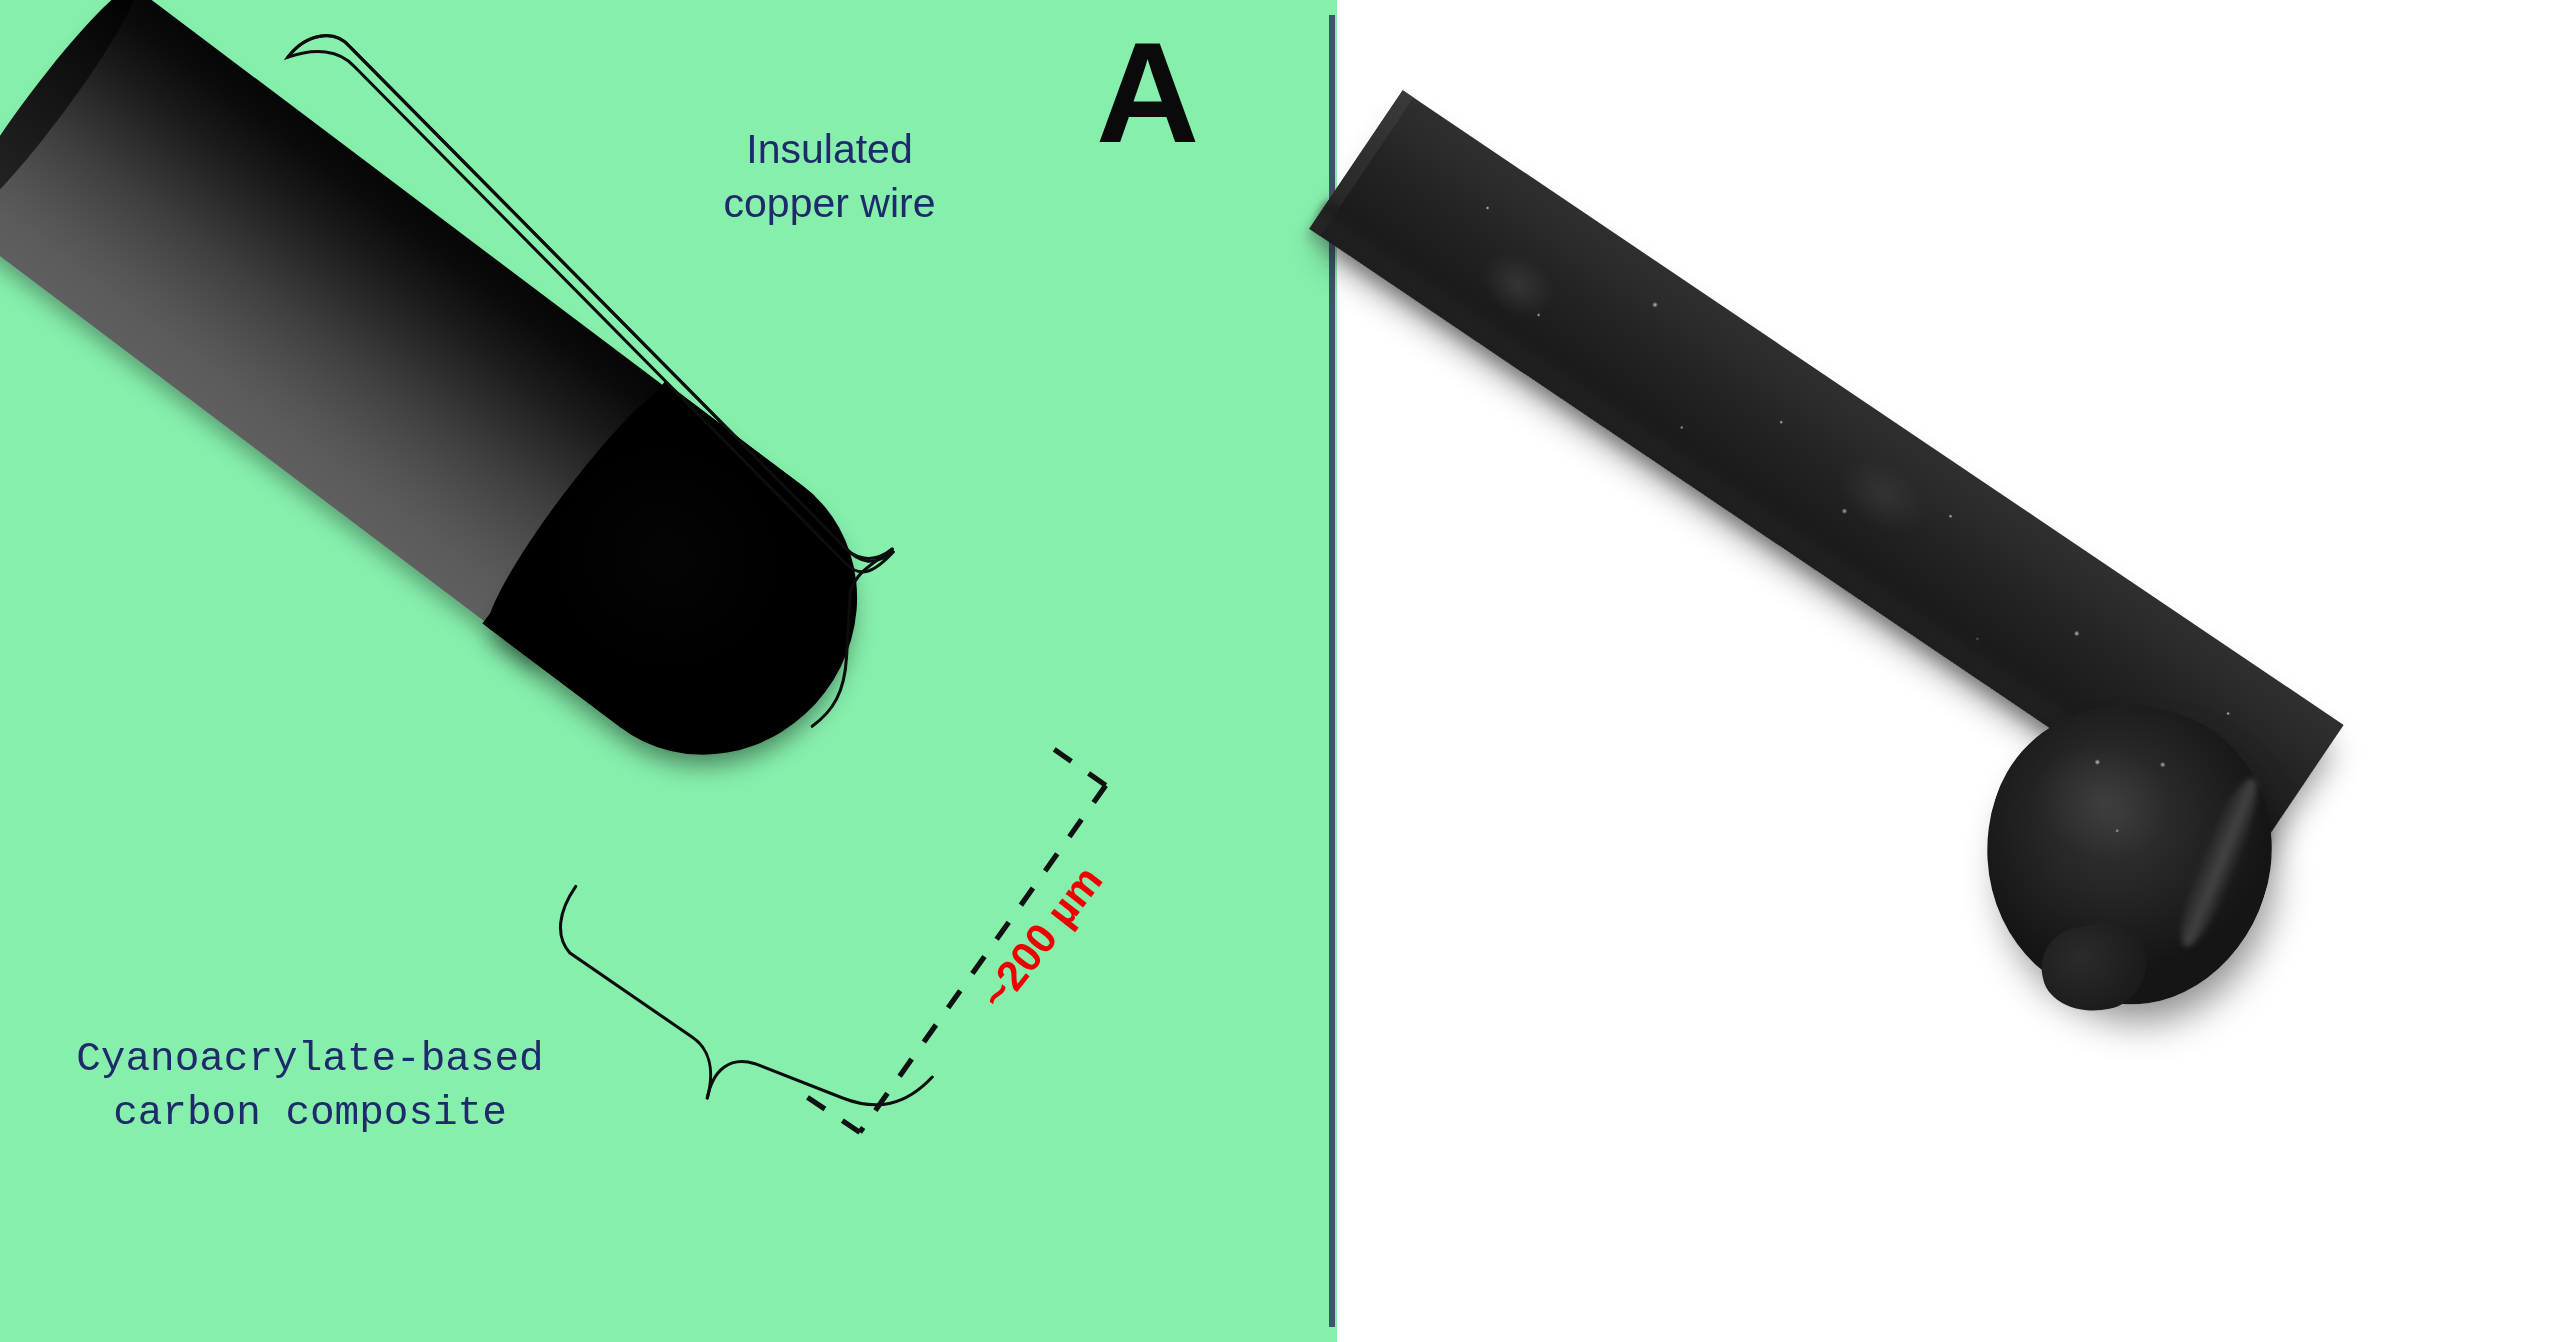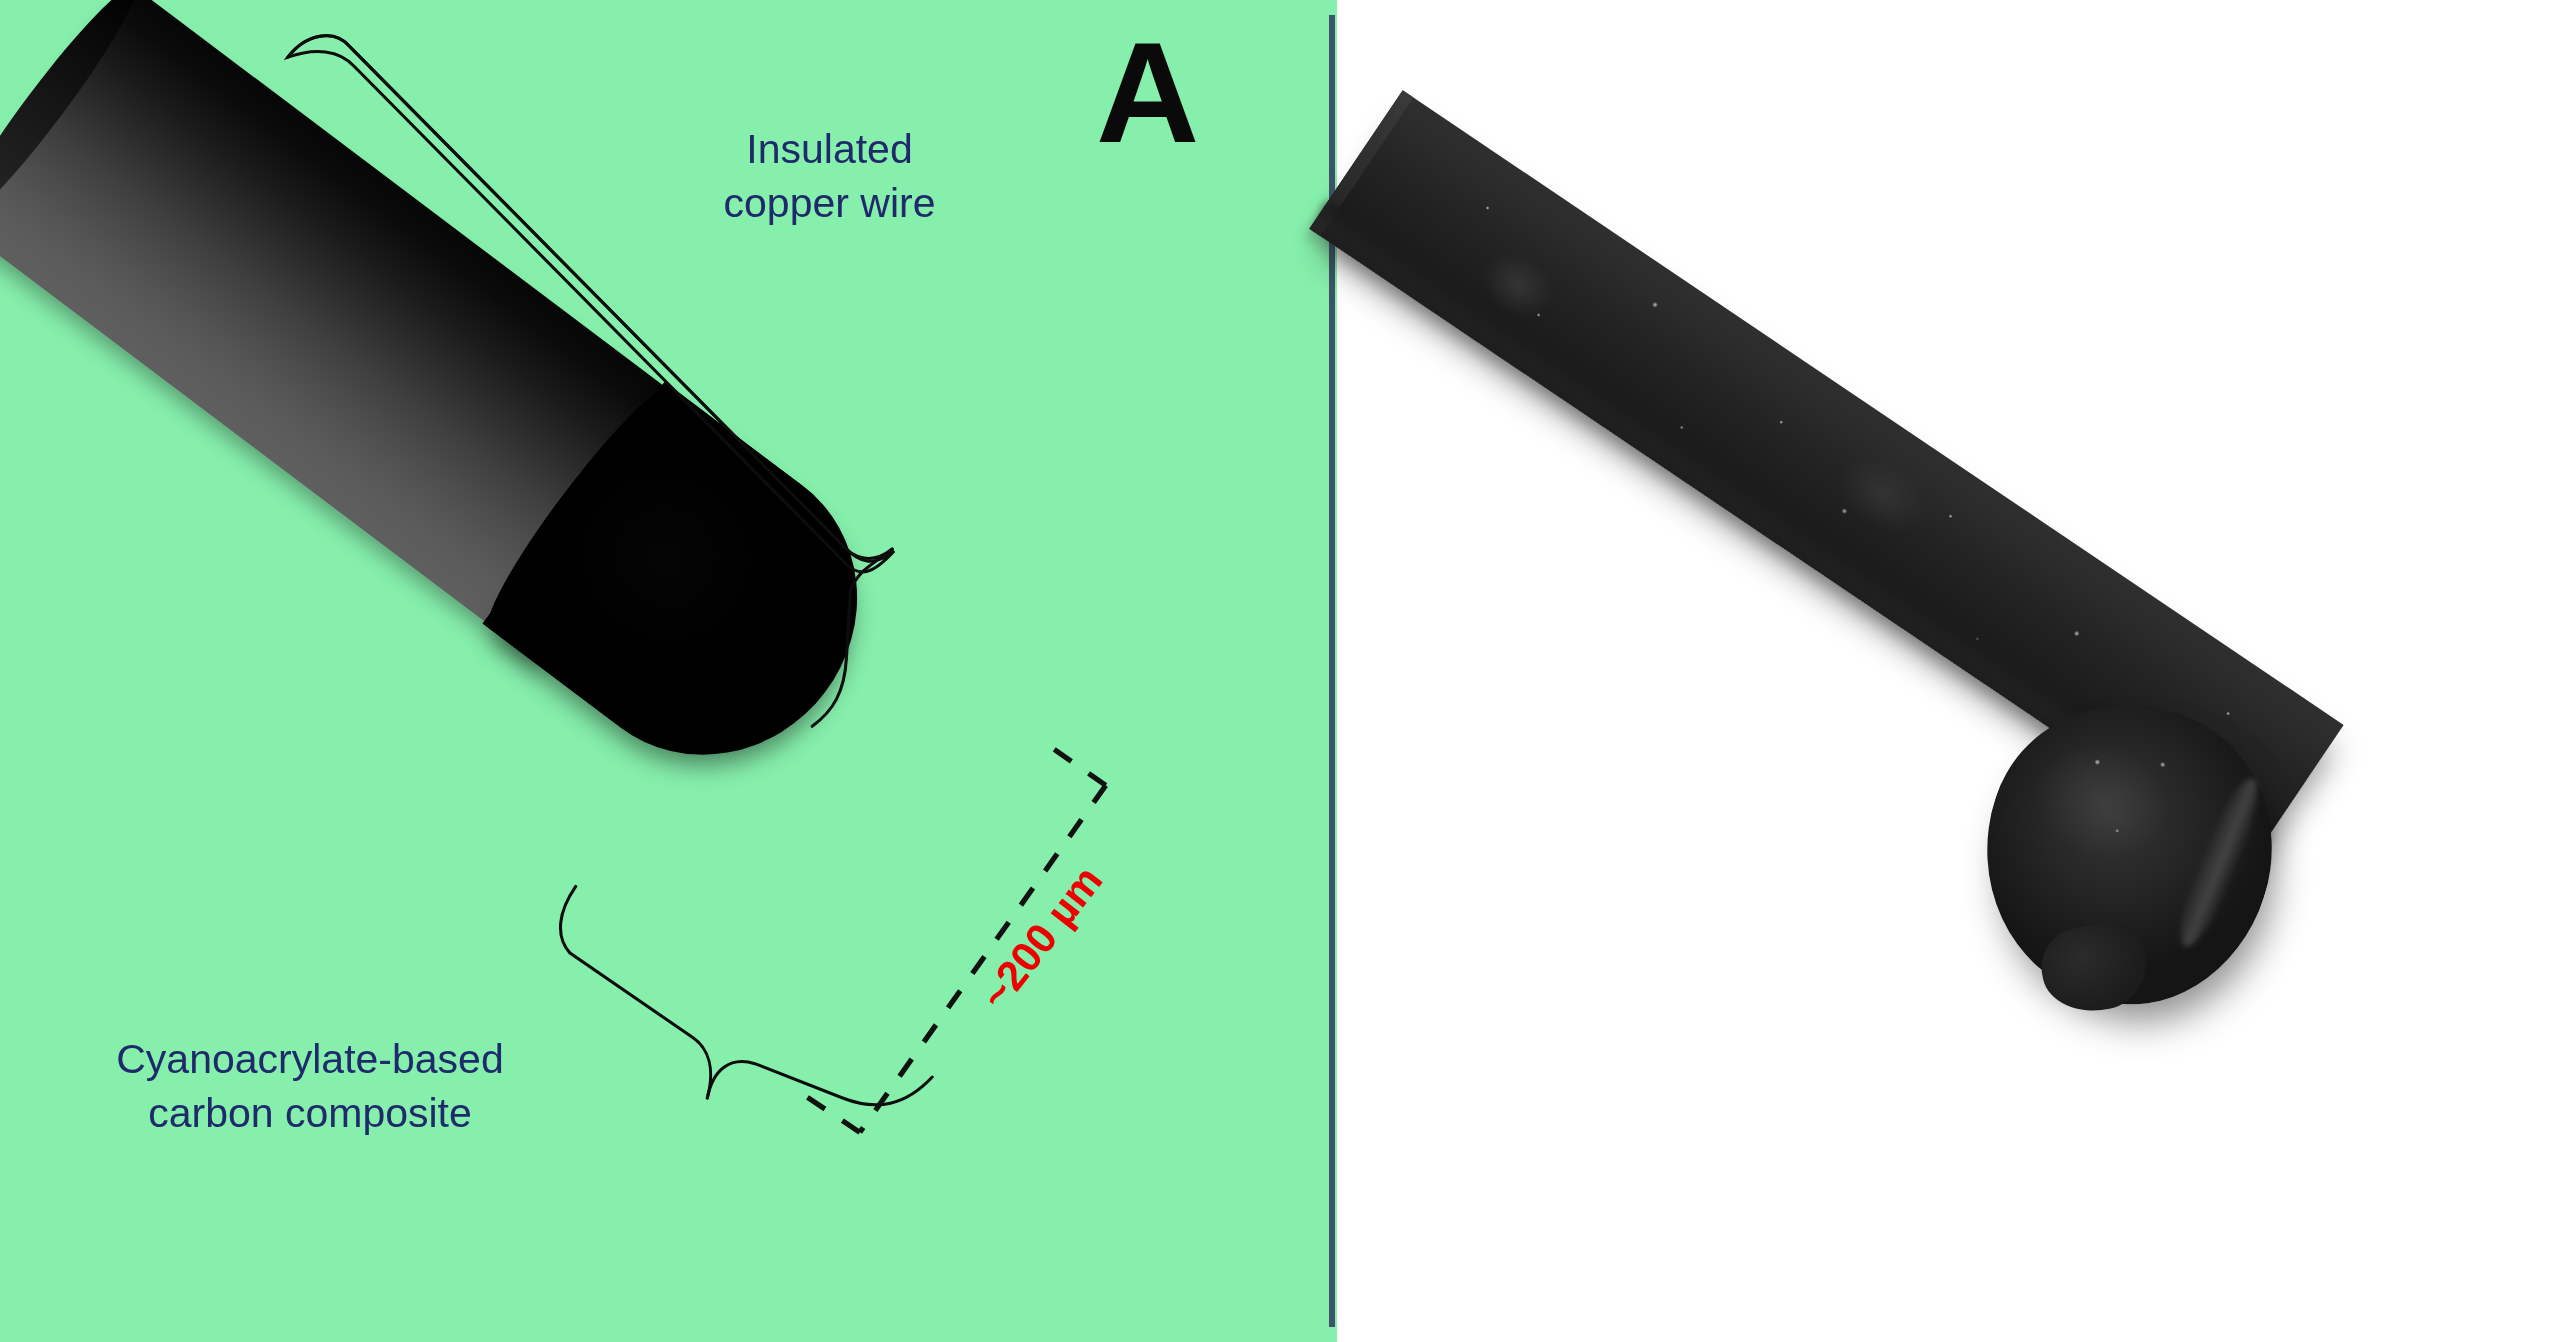--- a/index.html
+++ b/index.html
@@ -295,21 +295,21 @@
                C 920,1166 950,1160 978,1130"></path>
 
       <path class="dim-line" d="M 1160,824 L 902,1188" stroke="#111111"></path>
       <path class="dim-line" d="M 1160,824 L 1100,782" stroke="#111111"></path>
       <path class="dim-line" d="M 902,1188 L 836,1144" stroke="#111111"></path>
     </svg>
 
     <div class="label" id="label-wire" style="color: rgb(31, 42, 107);">Insulated
 copper wire</div>
 
-    <div class="label" id="label-composite" style="color: rgb(31, 42, 107);">Cyanoacrylate-based
+    <div class="label" id="label-composite" style="color: rgb(31, 42, 107); font-family: Liberation Mono, monospace;">Cyanoacrylate-based
 carbon composite</div>
 
     <div id="label-dimension" style="color: rgb(238, 0, 0);">~200 µm</div>
 
     <div class="panel-letter" id="letter-a">A</div>
   </div>
 
   <div id="divider" style="background: rgb(61, 85, 104);"></div>
 
   <div id="panel-b">

